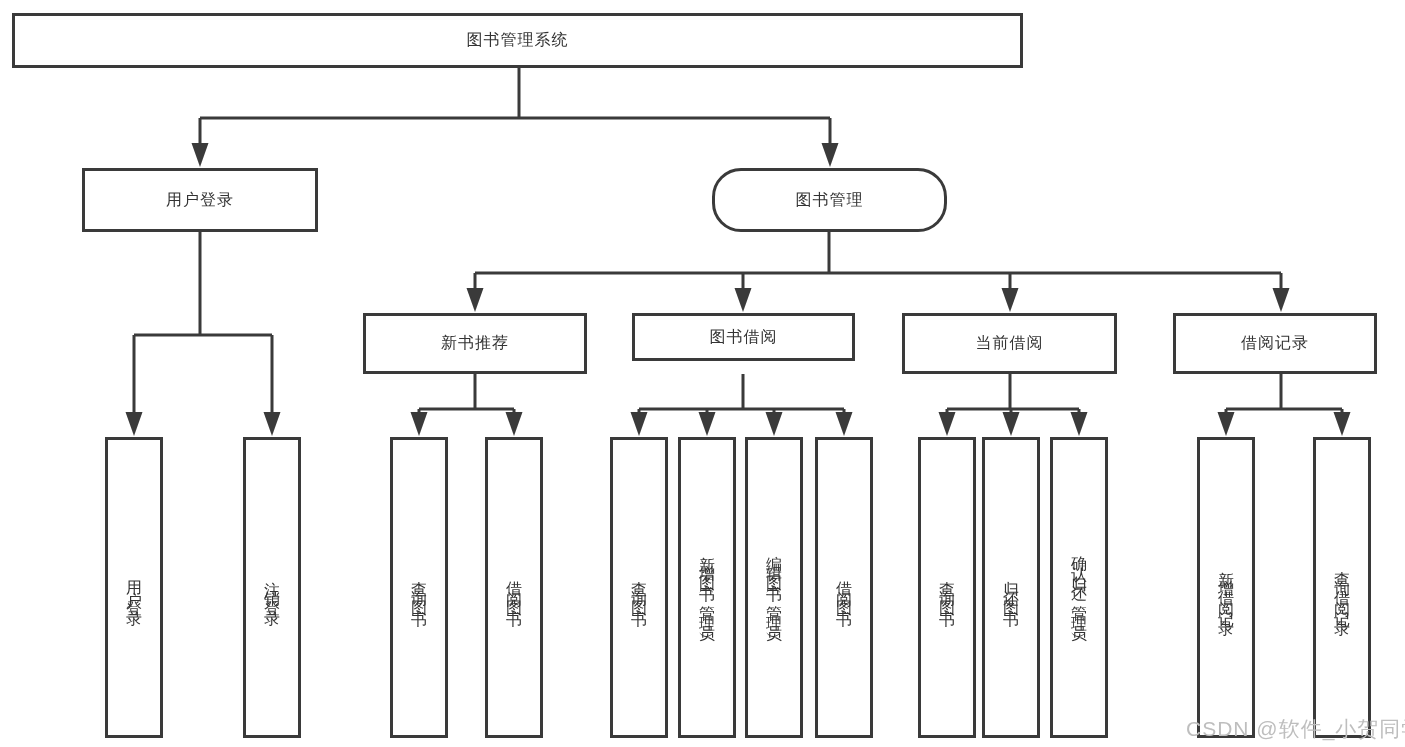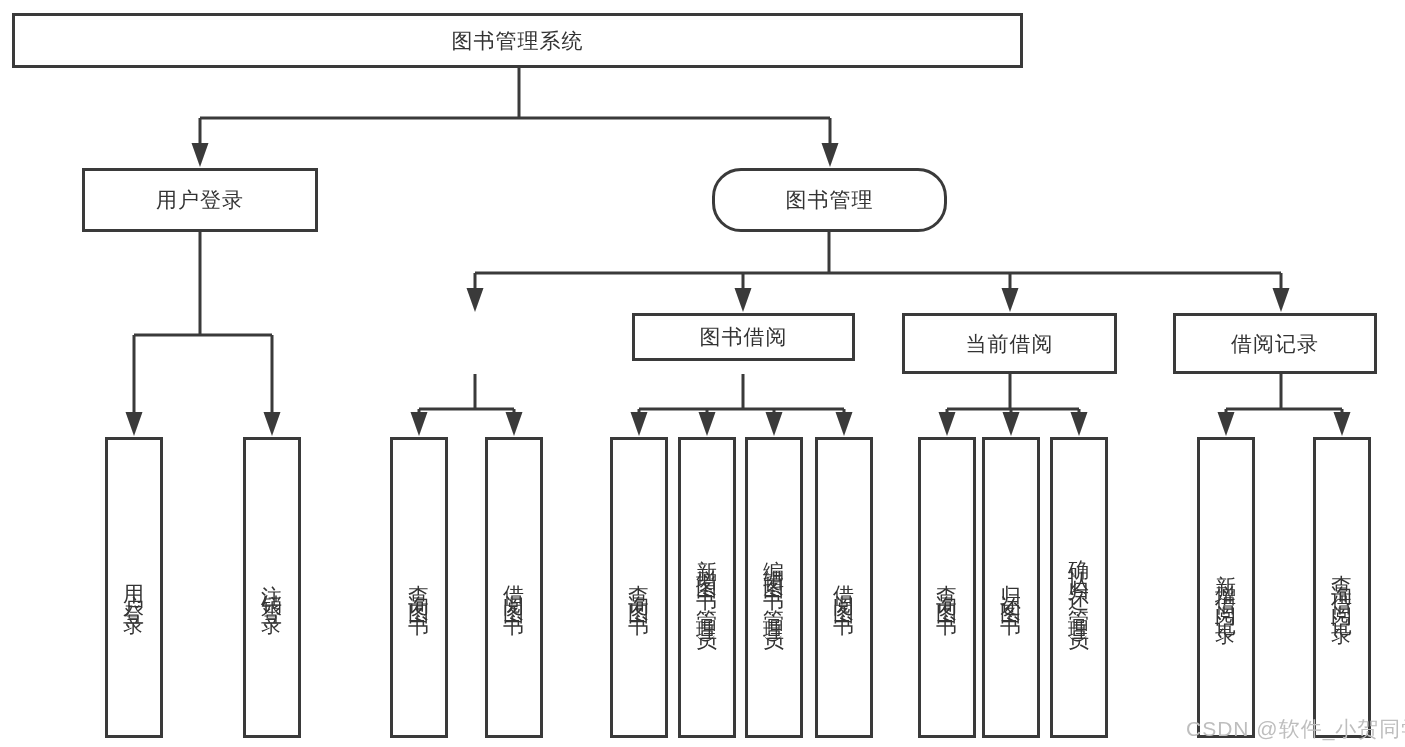--- a/index.html
+++ b/index.html
@@ -38,21 +38,21 @@
 
   .node {
     position: absolute;
     border: 3px solid var(--line);
     background: var(--background);
     color: var(--text);
     display: flex;
     align-items: center;
     justify-content: center;
     z-index: 2;
-    font-size: 21px;
+    font-size: 16px;
   }
   .hbox {
     letter-spacing: 1px;
     white-space: nowrap;
   }
   .vbox {
     top: 437px;
     width: 58px;
     height: 301px;
     writing-mode: vertical-rl;
@@ -119,20 +119,21 @@
       <polygon class="head" points="1217.5,412 1234.5,412 1226,436"></polygon>
       <polygon class="head" points="1333.5,412 1350.5,412 1342,436"></polygon>
     </g>
   </svg>
 
   <div class="node hbox" style="left:12px; top:13px; width:1011px; height:55px;">图书管理系统</div>
 
   <div class="node hbox" style="left:82px; top:168px; width:236px; height:64px;">用户登录</div>
   <div class="node hbox" style="left:712px; top:168px; width:235px; height:64px;border-radius:29px;">图书管理</div>
 
+  <div class="node hbox" style="left:363px; top:313px; width:224px; height:61px;">新书推荐</div>
   <div class="node hbox" style="left:632px; top:313px; width:223px; height:48px;">图书借阅</div>
   <div class="node hbox" style="left:902px; top:313px; width:215px; height:61px;">当前借阅</div>
   <div class="node hbox" style="left:1173px; top:313px; width:204px; height:61px;">借阅记录</div>
 
   <div class="node vbox" style="left:105px;">用户登录</div>
   <div class="node vbox" style="left:243px;">注销登录</div>
 
   <div class="node vbox" style="left:390px;">查询图书</div>
   <div class="node vbox" style="left:485px;">借阅图书</div>
 

